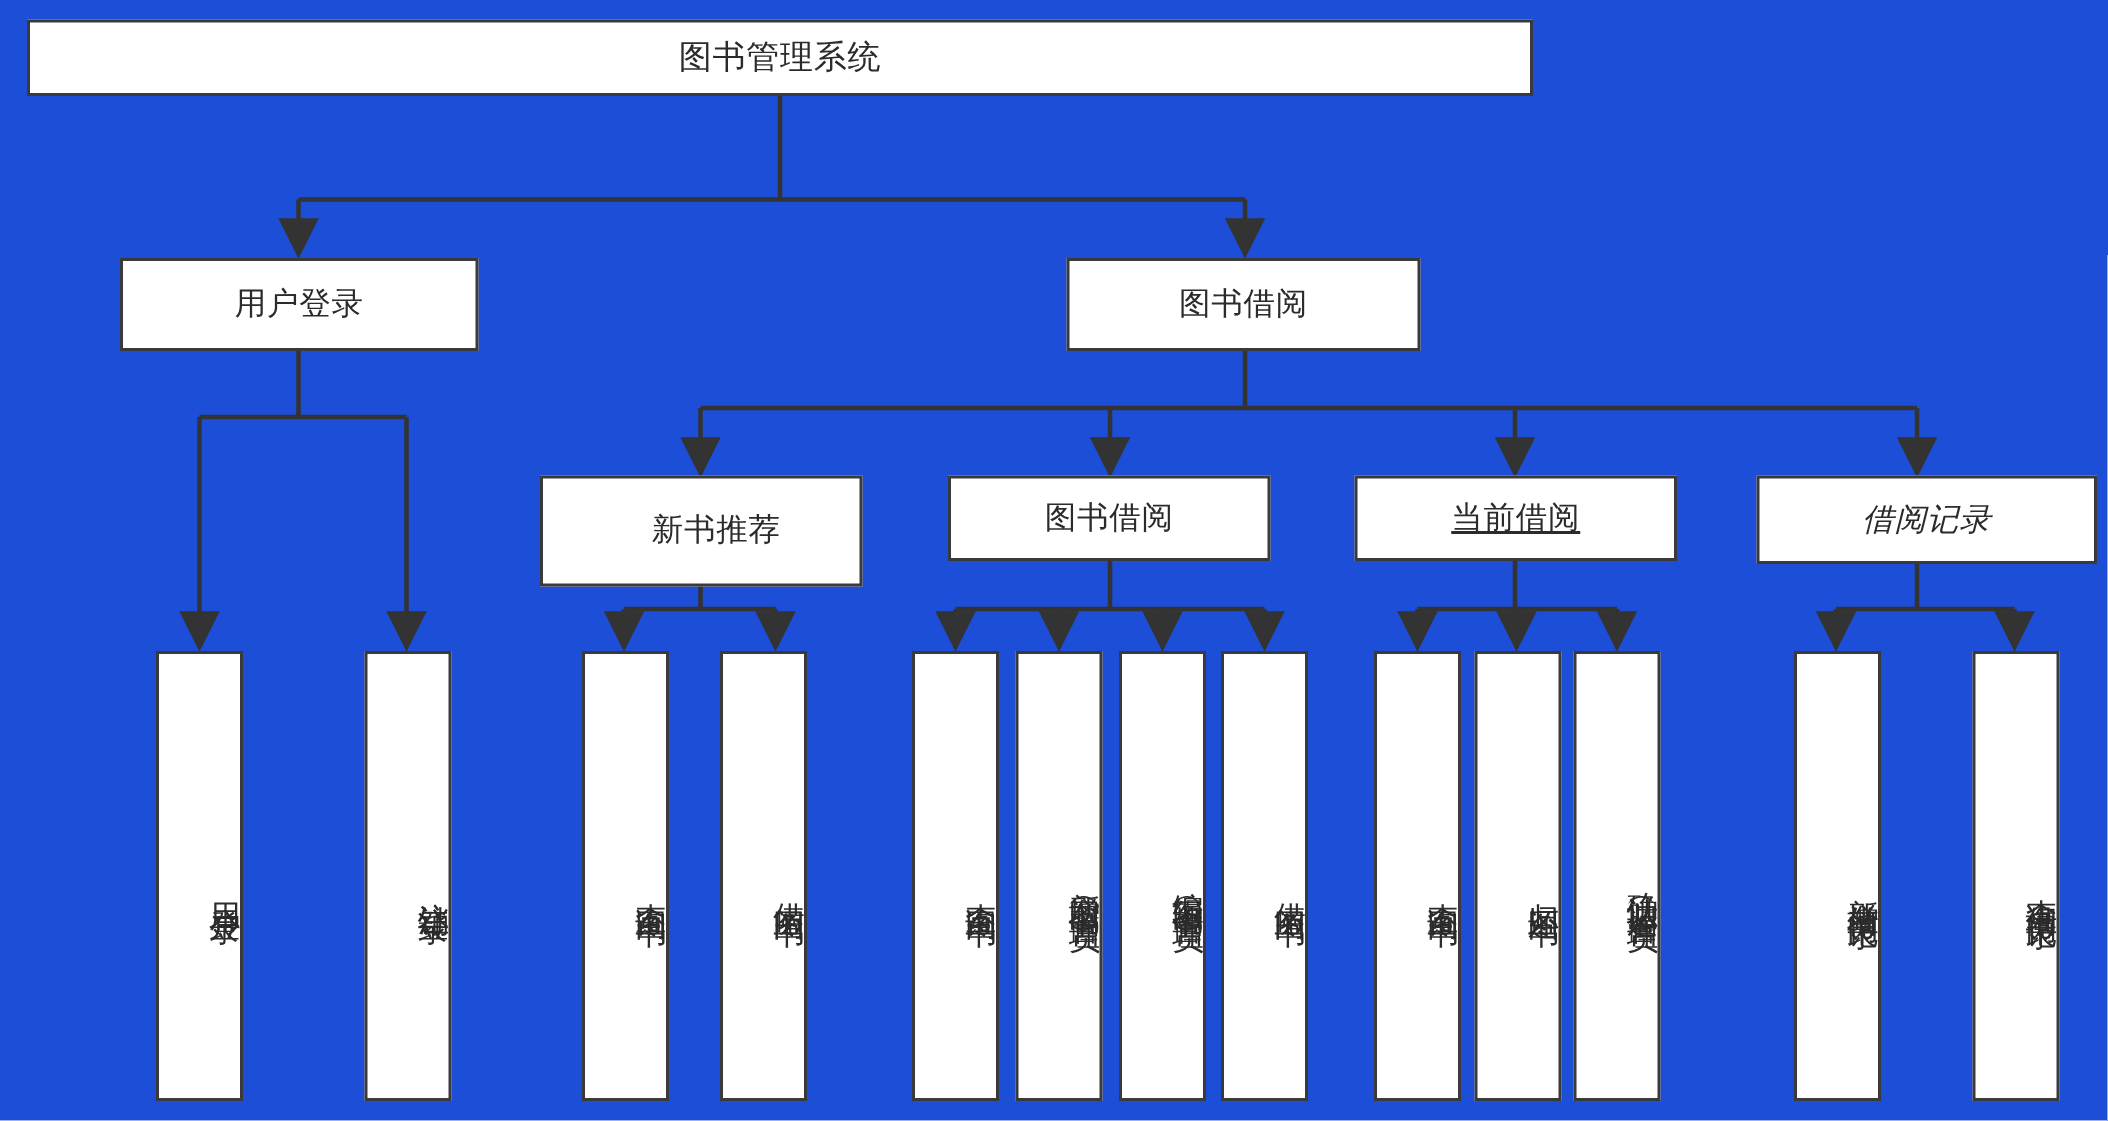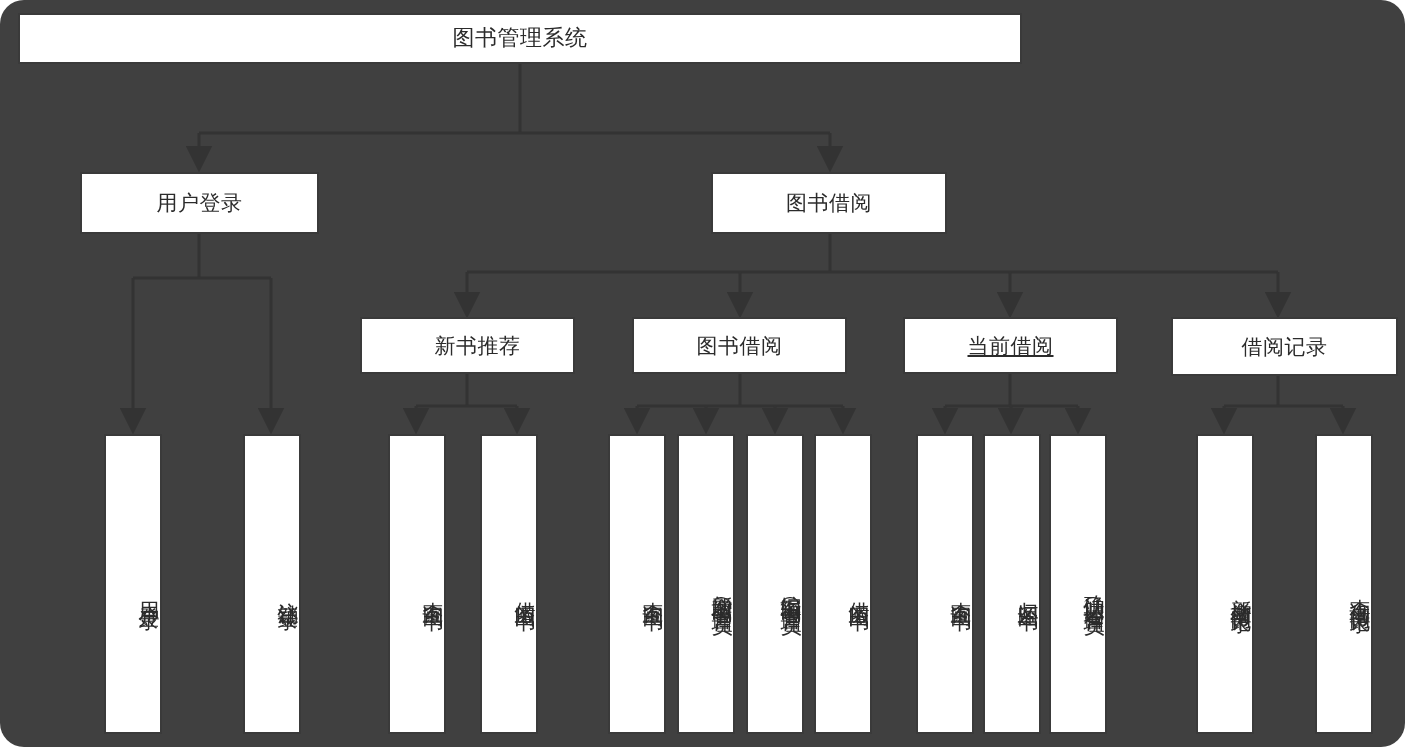--- a/index.html
+++ b/index.html
@@ -8,23 +8,22 @@
     padding: 0;
     background: #ffffff;
   }
   body {
     font-family: "Liberation Sans", "DejaVu Sans", sans-serif;
   }
   #canvas {
     position: relative;
     width: 1405px;
     height: 747px;
-    background: #404040;
+    background: #1d4ed8;
     overflow: hidden;
-    border-radius: 24px;
   }
   #edges {
     position: absolute;
     left: 0;
     top: 0;
     width: 1405px;
     height: 747px;
     pointer-events: none;
   }
   .node {
@@ -126,24 +125,24 @@
       <path d="M 1224 406 L 1224 430" marker-end="url(#arrow)"></path>
       <path d="M 1343 406 L 1343 430" marker-end="url(#arrow)"></path>
     </g>
   </svg>
 
   <div class="node h root" style="left:18px; top:13px; width:1004px; height:51px;">图书管理系统</div>
 
   <div class="node h" style="left:80px; top:172px; width:239px; height:62px;">用户登录</div>
   <div class="node h" style="left:711px; top:172px; width:236px; height:62px;">图书借阅</div>
 
-  <div class="node h" style="left:360px; top:317px; width:215px; height:57px;padding-left:20px;">新书推荐</div>
+  <div class="node h" style="left:360px; top:317px; width:215px; height:74px;padding-left:20px;">新书推荐</div>
   <div class="node h" style="left:632px; top:317px; width:215px; height:57px;">图书借阅</div>
   <div class="node h" style="left:903px; top:317px; width:215px; height:57px;text-decoration:underline;">当前借阅</div>
-  <div class="node h" style="left:1171px; top:317px; width:227px; height:59px;">借阅记录</div>
+  <div class="node h" style="left:1171px; top:317px; width:227px; height:59px;font-style:italic;">借阅记录</div>
 
   <div class="node v" style="left:104px; top:434px; width:58px; height:300px;">
     <span class="vtext">用户登录</span>
   </div>
   <div class="node v" style="left:243px; top:434px; width:58px; height:300px;">
     <span class="vtext">注销登录</span>
   </div>
 
   <div class="node v" style="left:388px; top:434px; width:58px; height:300px;">
     <span class="vtext">查询图书</span>

